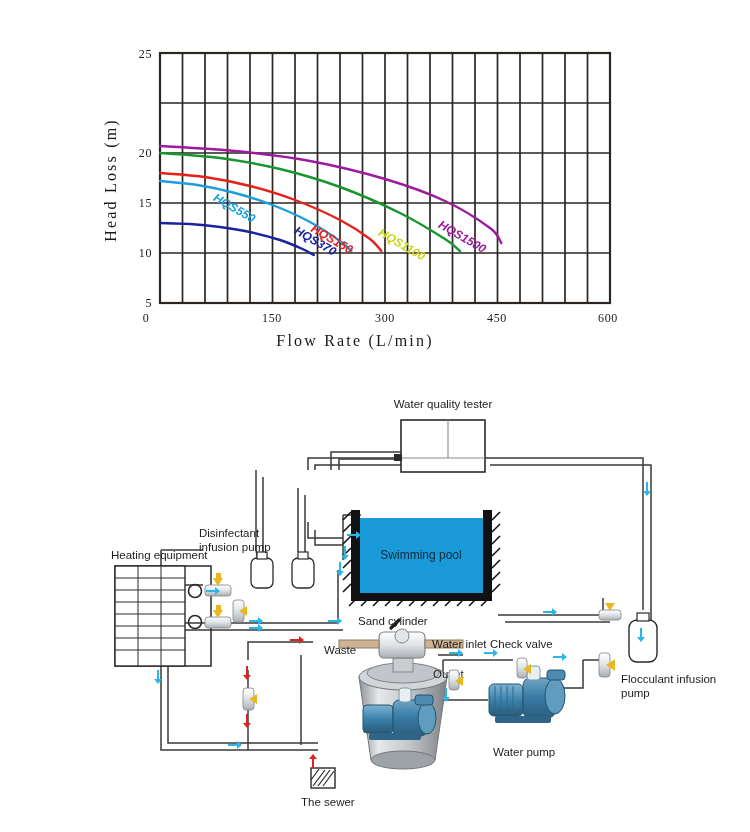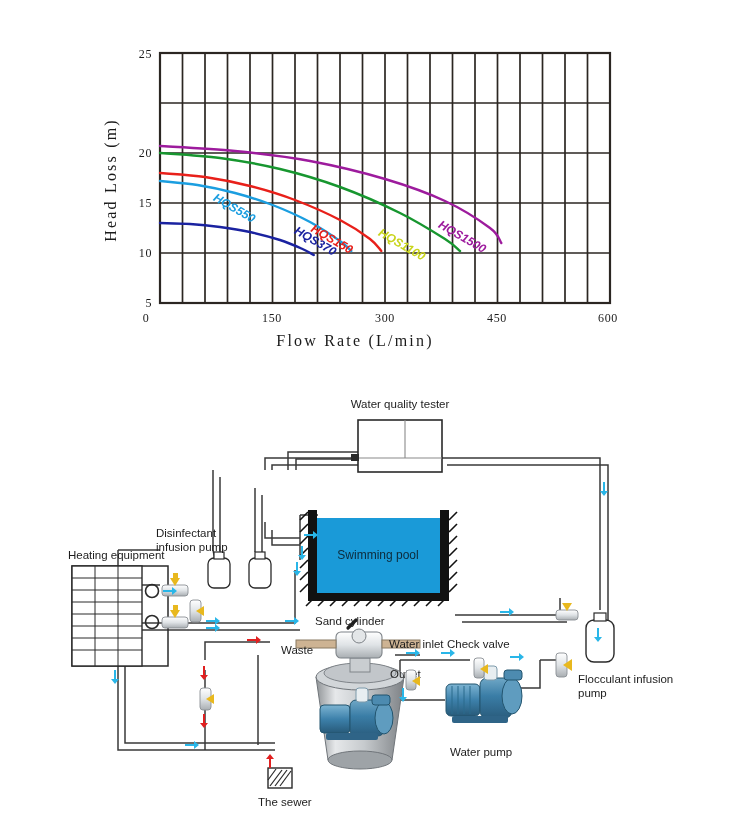--- a/index.html
+++ b/index.html
@@ -39,21 +39,21 @@
     font-family: "Liberation Sans", sans-serif;
     font-size: 12px;
     font-weight: bold;
     font-style: italic;
   }
 
   
   #diagram-section {
     position: absolute;
     left: 0; top: 370px;
-    width: 667px; height: 462px;
+    width: 667px; height: 462px; padding-left: 43px;
   }
   #diagram-svg { display: block; }
 
   .dlabel {
     font-family: "Liberation Sans", sans-serif;
     font-size: 11.5px;
     fill: #1d1d1d;
   }
   .pool-label {
     font-family: "Liberation Sans", sans-serif;

